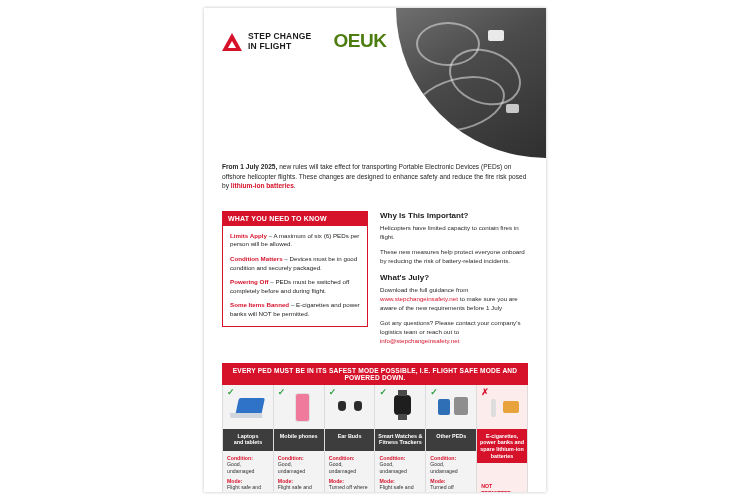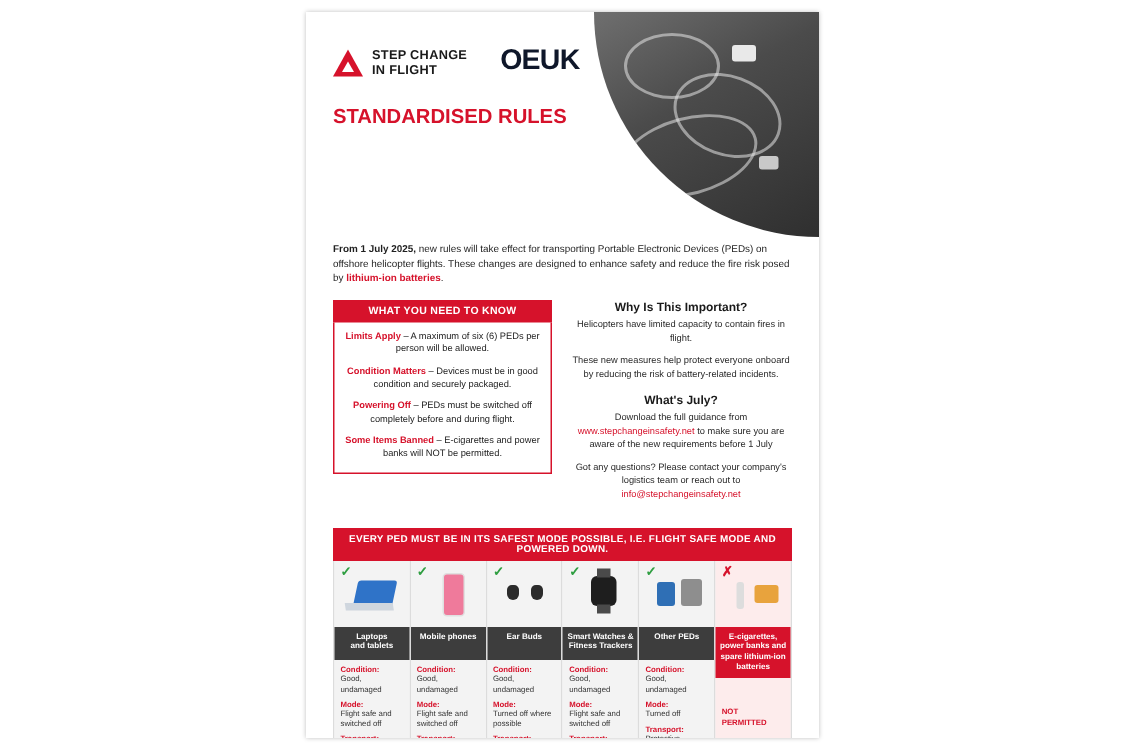--- a/index.html
+++ b/index.html
@@ -90,21 +90,21 @@
   .scis-text {
     font-size: 8.5px;
     font-weight: bold;
     line-height: 10px;
     color: #1a1a1a;
     letter-spacing: 0.2px;
   }
   .oeuk-logo {
     font-size: 19px;
     font-weight: bold;
-    color: #0f172a;
+    color: #4d7c0f;
     letter-spacing: -0.5px;
   }
   .hdr-title {
     position: absolute;
     left: 18px;
     top: 62px;
     width: 190px;
     color: #d6122b;
     font-size: 13.5px;
     font-weight: bold;
@@ -119,23 +119,22 @@
     line-height: 9.6px;
     color: #1f1f1f;
     width: 305px;
   }
   .intro b { color: #1f1f1f; }
   .intro .red { color: #d6122b; font-weight: bold; }
 
   
   .body-cols {
     display: flex;
-    margin: 9px 18px 0 18px;
+    margin: 20px 18px 0 18px;
     gap: 12px;
-    text-align: center;
   }
   .col-left { width: 146px; }
   .col-right { width: 148px; }
 
   .wynk-bar {
     background: #d6122b;
     color: #ffffff;
     font-size: 7px;
     font-weight: bold;
     padding: 4px 6px;
@@ -331,21 +330,20 @@
           <div class="scis-tri"></div>
           <div class="scis-text">
             <div>STEP CHANGE</div>
             <div>IN FLIGHT</div>
           </div>
         </div>
         <div class="oeuk-logo">OEUK</div>
       </div>
 
       <div class="hdr-title">
-        <div>STANDARDISED RULES</div>
       </div>
     </div>
 
     <div class="intro">
       <b>From 1 July 2025,</b><span> new rules will take effect for transporting Portable Electronic Devices (PEDs) on offshore helicopter flights. These changes are designed to enhance safety and reduce the fire risk posed by </span><span class="red">lithium-ion batteries</span><span>.</span>
     </div>
 
     <div class="body-cols">
       <div class="col-left">
         <div class="wynk-bar">WHAT YOU NEED TO KNOW</div>

